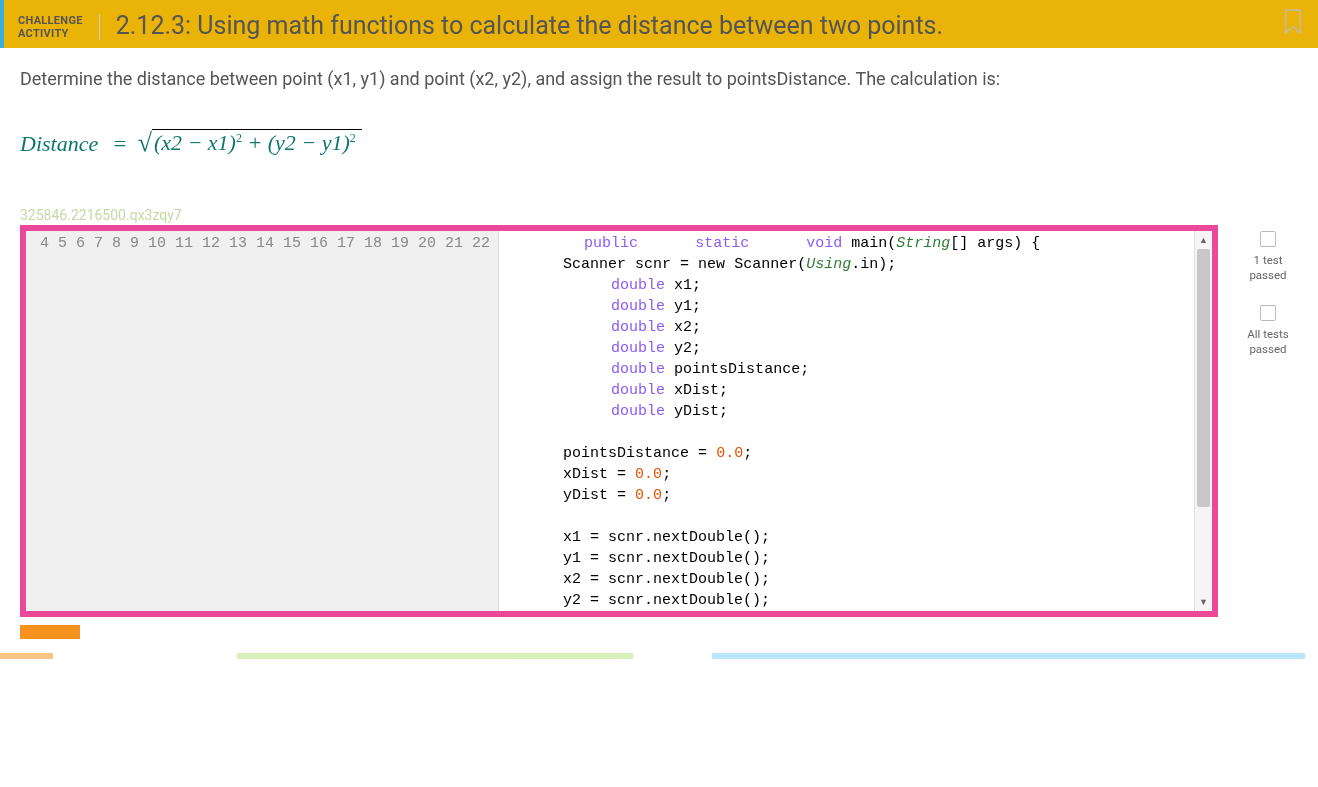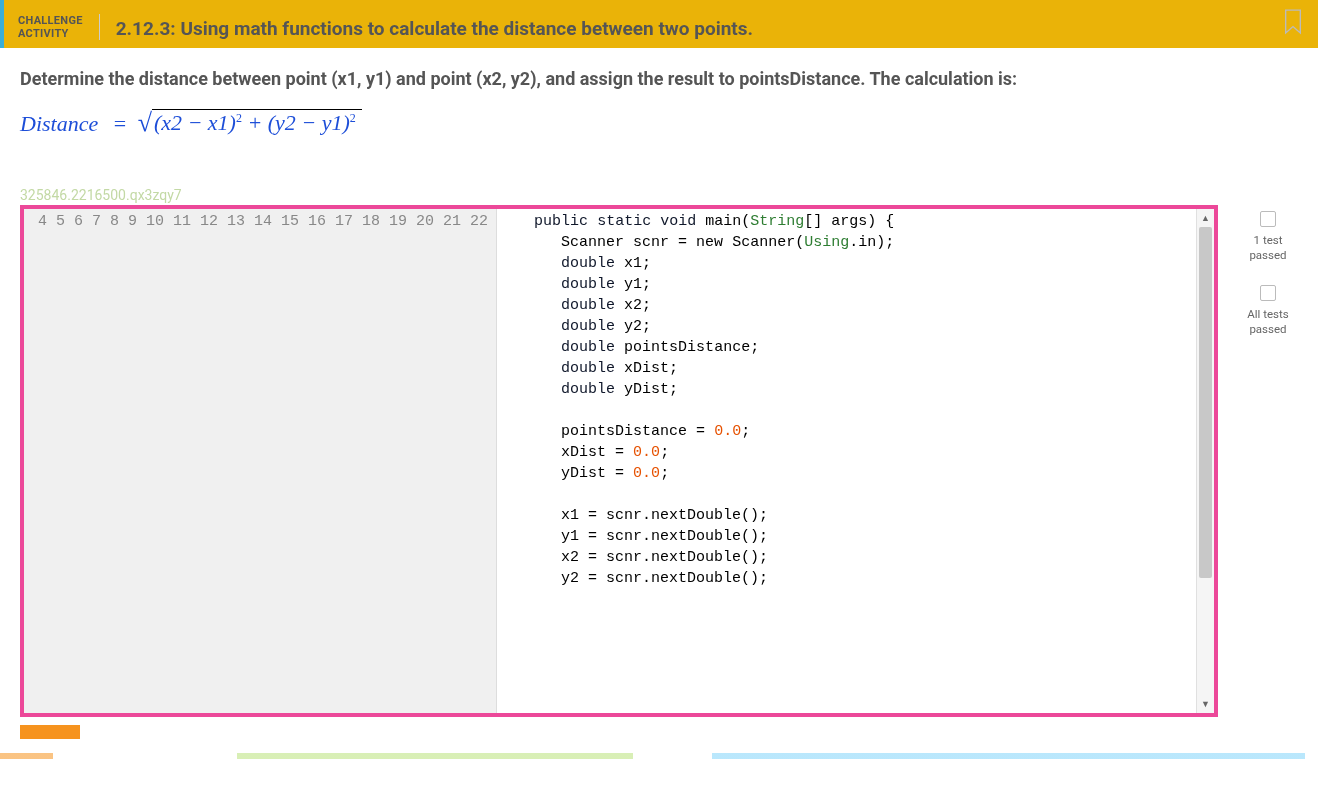--- a/index.html
+++ b/index.html
@@ -20,48 +20,48 @@
   font-size: 11px;
   font-weight: 700;
   color: #555;
   line-height: 1.2;
   padding-right: 16px;
   border-right: 1px solid #ccc;
   margin-right: 16px;
   letter-spacing: 0.3px;
 }
 .activity-title {
-  font-size: 19px;
-  color: #555;
-  font-weight: 700;
+  font-size: 25px;
+  color: #555;
+  font-weight: 400;
 }
 .bookmark {
   margin-left: auto;
 }
 .bookmark-icon {
   width: 22px;
   height: 28px;
   stroke: #bbb;
   stroke-width: 1.5;
   fill: none;
 }
 .content {
   padding: 20px 20px 8px 20px;
 }
 .instruction {
   font-size: 18px;
   color: #555;
-  font-weight: 700;
-  margin-bottom: 20px;
+  font-weight: 400;
+  margin-bottom: 40px;
 }
 .formula {
   font-family: "Times New Roman", Times, serif;
   font-style: italic;
   font-size: 22px;
-  color: #1d4ed8;
+  color: #0f766e;
   margin-bottom: 50px;
 }
 .formula .dlabel { margin-right: 4px; }
 .formula .eq { font-style: normal; margin: 0 6px; }
 .formula .sqrt-wrap { font-style: normal; display: inline-flex; align-items: flex-end; }
 .formula .radical { font-size: 26px; line-height: 1; }
 .formula .radicand { border-top: 1.5px solid #000; padding: 0 6px 0 2px; font-style: italic; }
 .formula .sup { font-size: 12px; vertical-align: super; font-style: normal; }
 .example {
   font-size: 18px;
@@ -75,22 +75,22 @@
   margin-bottom: 2px;
 }
 .editor-row {
   display: flex;
   align-items: flex-start;
   gap: 20px;
 }
 .editor-wrap {
   position: relative;
   flex: 1;
-  border: 4px solid #ec4899;
-  height: 512px;
+  border: 6px solid #ec4899;
+  height: 392px;
   overflow: hidden;
 }
 .editor-scroll {
   height: 100%;
   overflow: hidden;
   display: flex;
 }
 .gutter {
   background: #f0f0f0;
   border-right: 1px solid #ddd;
@@ -106,23 +106,23 @@
 .code-area {
   padding: 2px 10px;
   font-family: "Consolas", "Monaco", "Courier New", monospace;
   font-size: 15px;
   color: #000;
   line-height: 21px;
   white-space: pre;
   flex: 1;
   overflow-x: hidden;
 }
-.kw { color: #0f172a; }
+.kw { color: #8b5cf6; margin-left: 48px; }
 .kw-blue { color: #000000; }
-.str-cls { color: #2e7d32; }
+.str-cls { color: #2e7d32; font-style: italic; }
 .num-lit { color: #e65100; }
 .scrollbar {
   position: absolute;
   right: 0;
   top: 0;
   bottom: 0;
   width: 18px;
   background: #f5f5f5;
   border-left: 1px solid #e0e0e0;
   display: flex;

